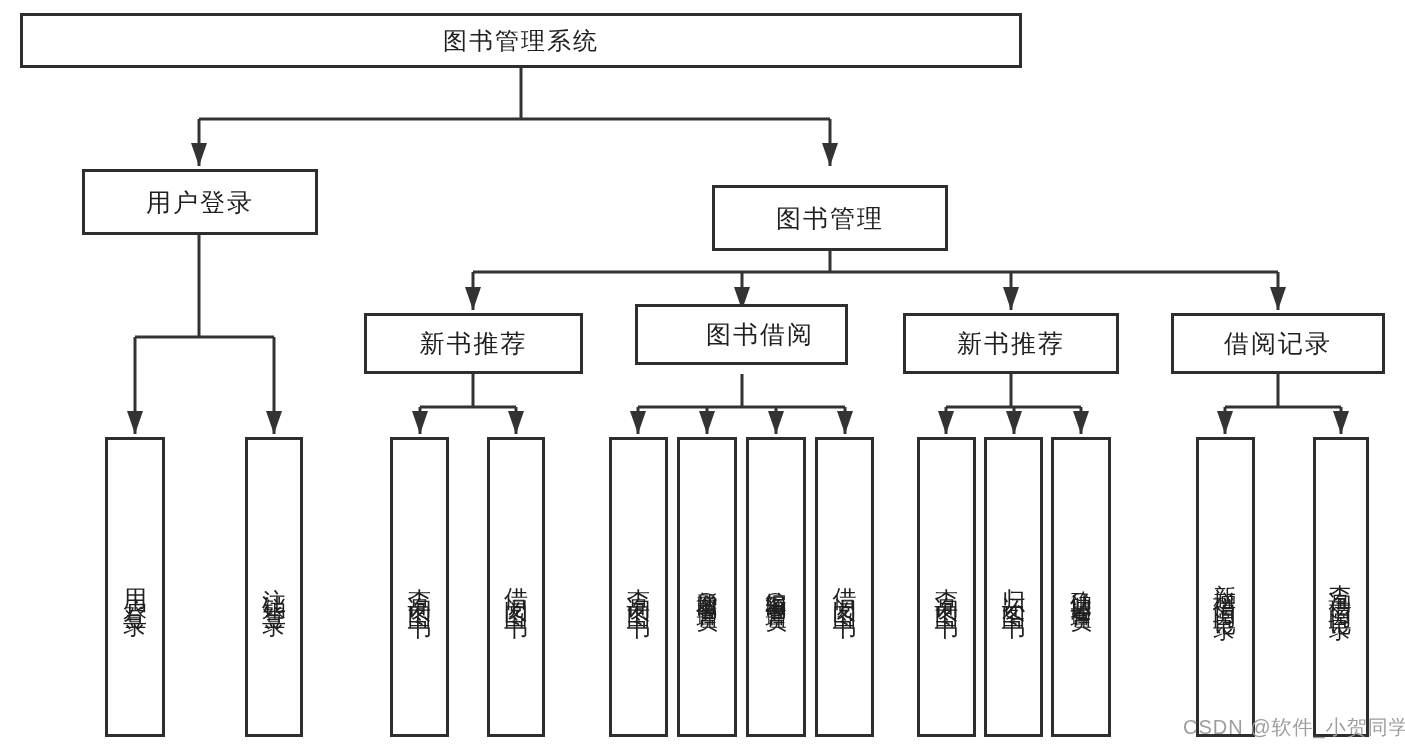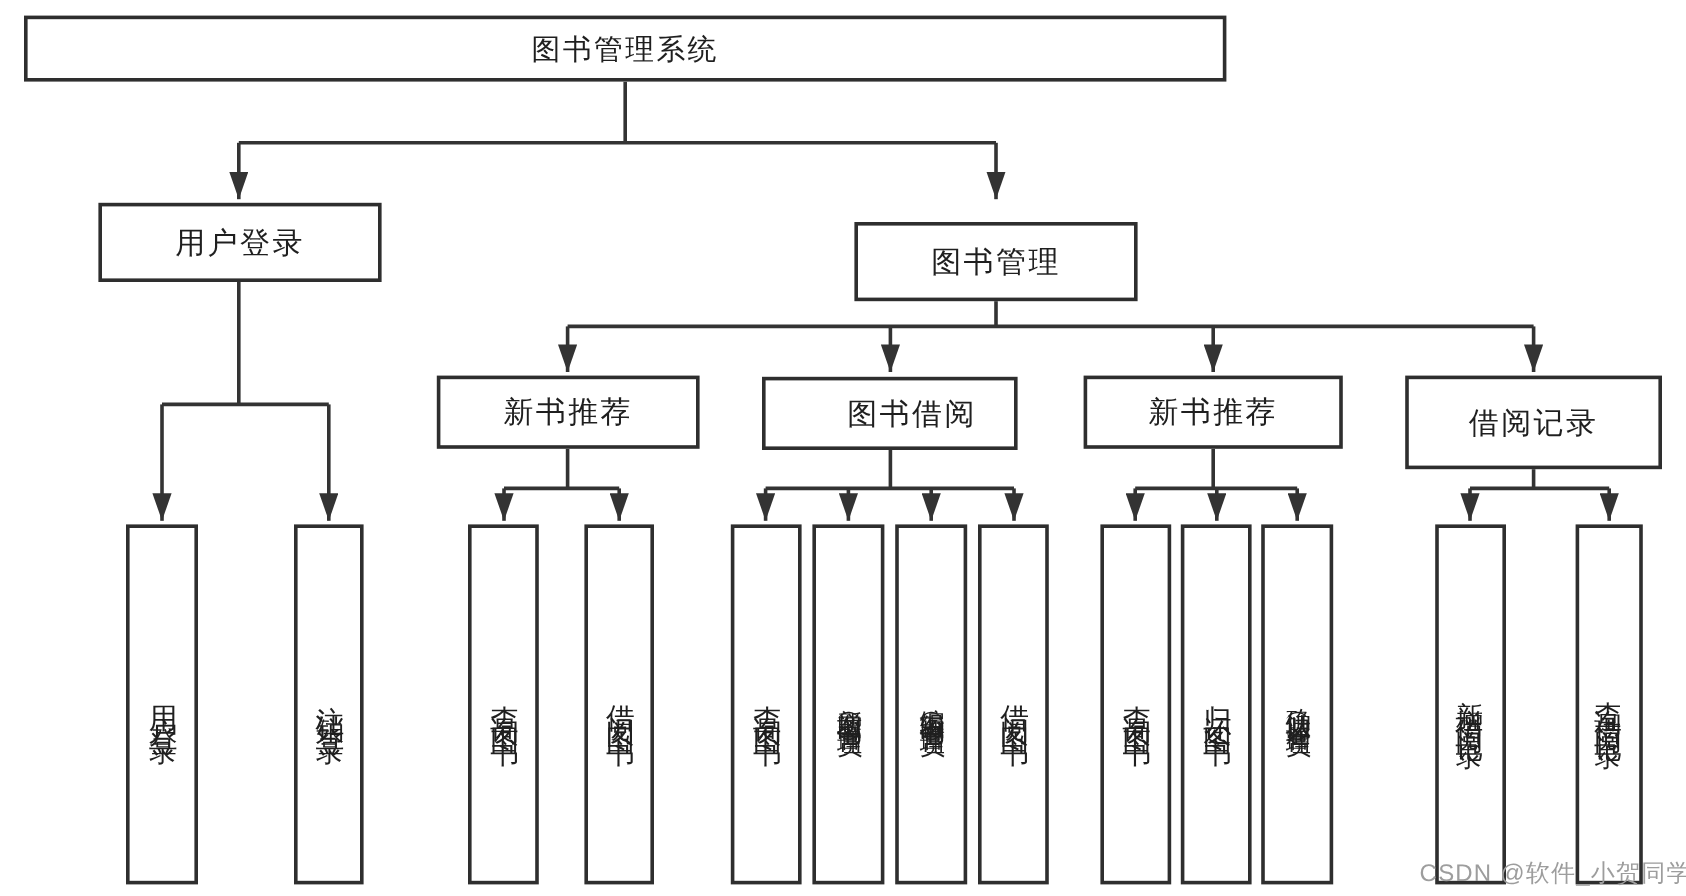--- a/index.html
+++ b/index.html
@@ -84,23 +84,23 @@
       <path d="M1341,407 V434" marker-end="url(#arw)"></path>
     </g>
   </svg>
 
   <div class="node root" style="left:20px;top:13px;width:1002px;height:55px;">图书管理系统</div>
 
   <div class="node" style="left:82px;top:169px;width:236px;height:66px;">用户登录</div>
   <div class="node" style="left:712px;top:185px;width:236px;height:66px;">图书管理</div>
 
   <div class="node" style="left:364px;top:313px;width:219px;height:61px;">新书推荐</div>
-  <div class="node" style="left:635px;top:314px;width:213px;height:61px;padding-left:37px;">图书借阅</div>
+  <div class="node" style="left:635px;top:304px;width:213px;height:61px;padding-left:37px;">图书借阅</div>
   <div class="node" style="left:903px;top:313px;width:216px;height:61px;">新书推荐</div>
-  <div class="node" style="left:1171px;top:313px;width:214px;height:78px;">借阅记录</div>
+  <div class="node" style="left:1171px;top:313px;width:214px;height:61px;">借阅记录</div>
 
   <div class="leaf sp4" style="left:105px;top:437px;width:60px;height:300px;">
     <span>用户登录</span>
   </div>
   <div class="leaf sp4" style="left:245px;top:437px;width:58px;height:300px;">
     <span>注销登录</span>
   </div>
 
   <div class="leaf sp4" style="left:390px;top:437px;width:59px;height:300px;">
     <span>查询图书</span>

